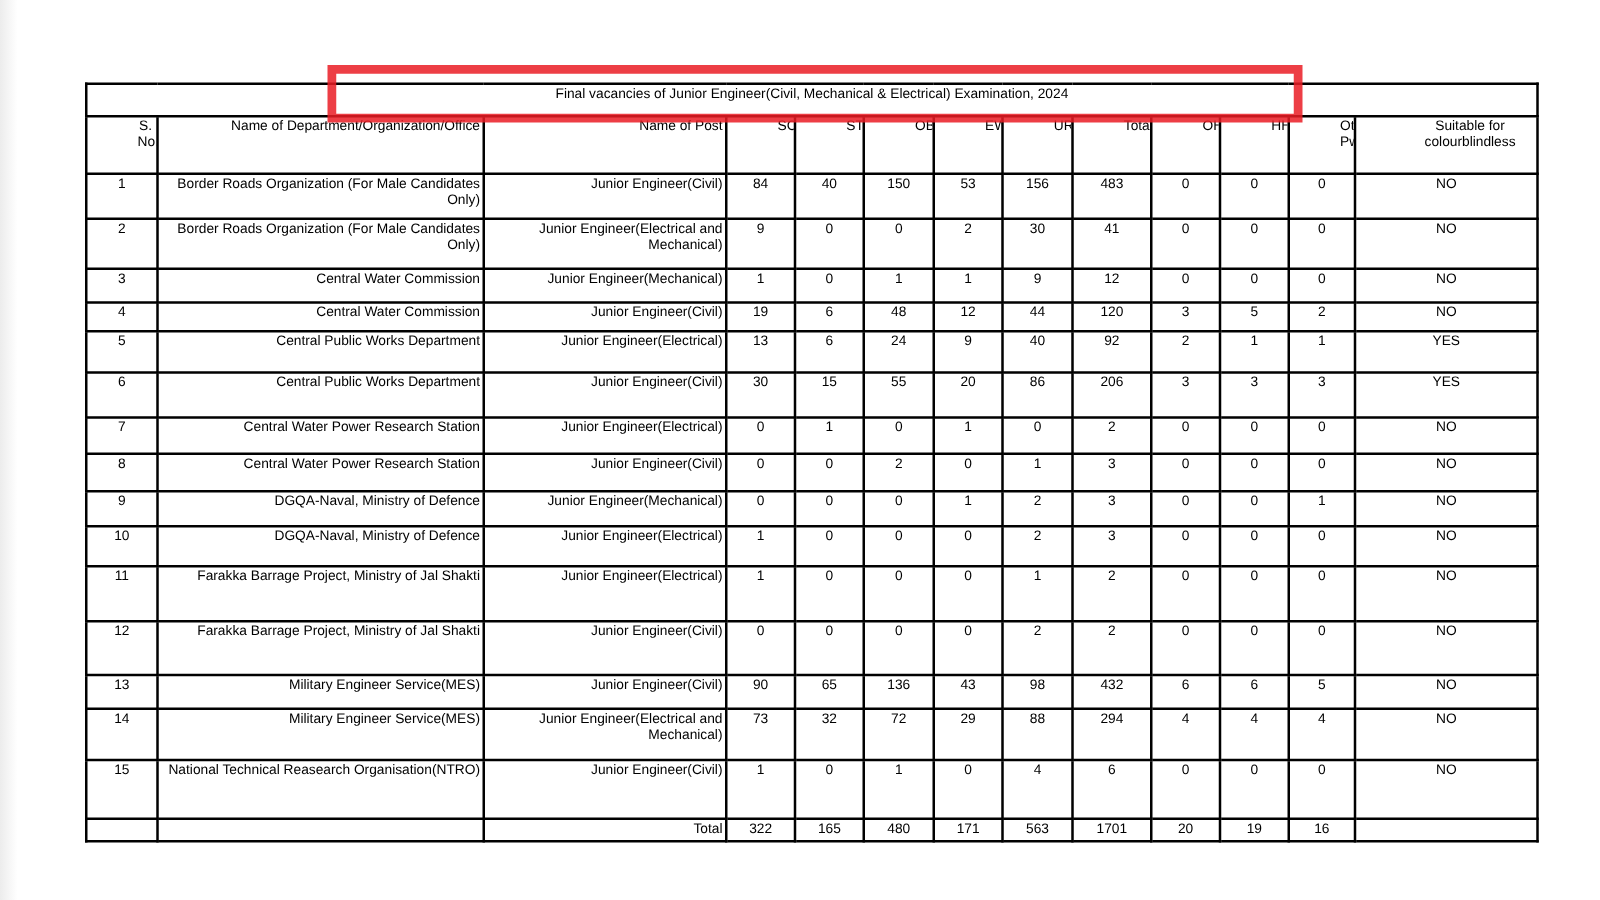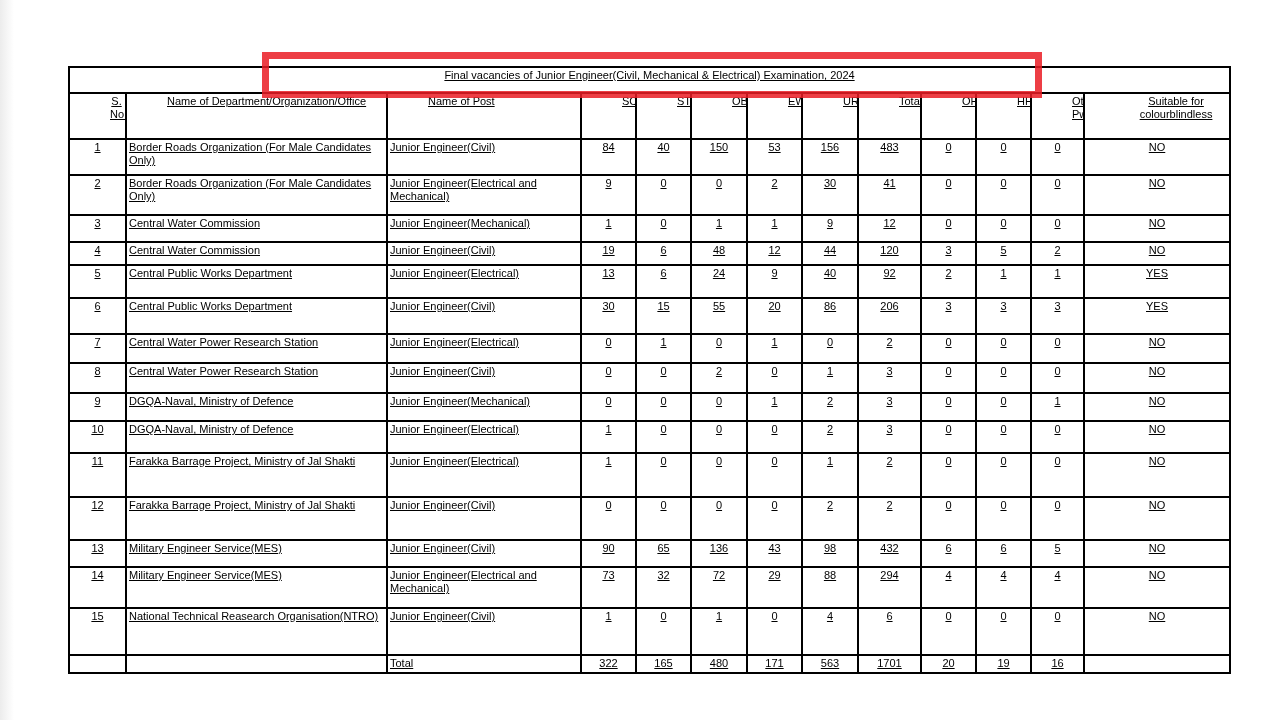--- a/index.html
+++ b/index.html
@@ -6,32 +6,32 @@
   body{
     width:1280px;height:720px;background:#ffffff;position:relative;overflow:hidden;
     font-family:"Liberation Sans", sans-serif;
   }
   .edge-tint{
     position:absolute;left:0;top:0;width:14px;height:720px;
     background:linear-gradient(to right, #ececec, #ffffff);
   }
   table.vac-table{
     position:absolute;left:68px;top:66px;width:1161px;
-    border-collapse:collapse;table-layout:fixed;text-decoration:underline;
+    border-collapse:collapse;table-layout:fixed;
   }
   .vac-table td,.vac-table th{
     border:2px solid #000;vertical-align:top;
     font-size:11px;font-weight:normal;color:#000;
     padding:1px 2px;line-height:1.18;overflow:hidden;
   }
   .title-cell{
     font-size:17px;font-weight:bold;text-align:center;
     height:22px;padding:0;line-height:20px;white-space:nowrap;
   }
-  .c-left{text-align:left;margin-left:32px;}
+  .c-left{text-align:right;margin-left:32px;}
   .c-center{text-align:center;}
   .b{font-weight:bold;margin-top:20px;}
   #header-row th{height:42px;padding-left:40px;}
   #header-row th:nth-child(12){text-align:right;}
   .red-box{
     position:absolute;left:262px;top:52px;width:780px;height:46px;
     box-sizing:border-box;border:7px solid rgba(234,28,36,0.85);
     pointer-events:none;z-index:5;background:transparent;
   }
 </style>

